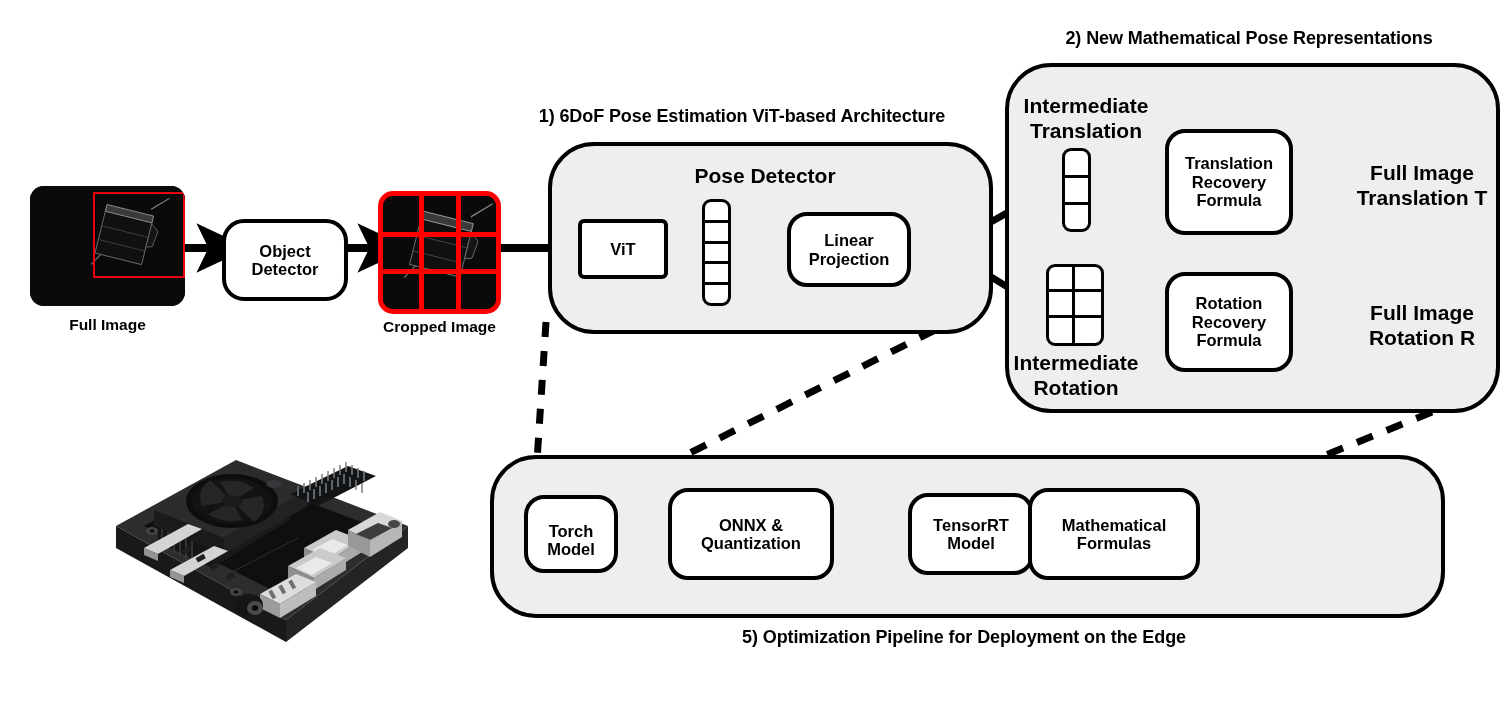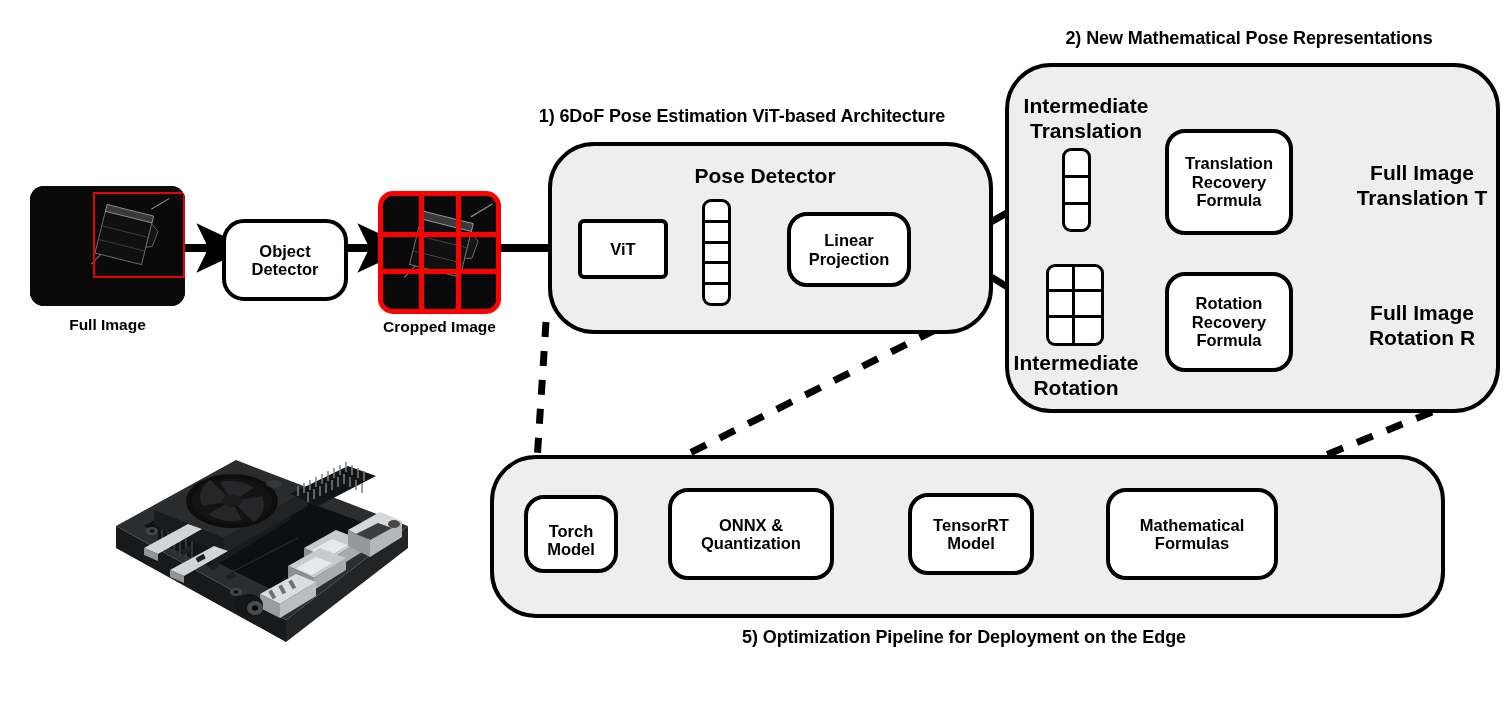--- a/index.html
+++ b/index.html
@@ -212,21 +212,21 @@
   <div class="node" style="left:668px;top:488px;width:166px;height:92px;border-radius:20px;">
     <span style="white-space:pre-line;">ONNX &amp;
 Quantization</span>
   </div>
 
   <div class="node" style="left:880px;top:493px;width:126px;height:82px;border-radius:20px;margin-left:28px;">
     <span style="white-space:pre-line;">TensorRT
 Model</span>
   </div>
 
-  <div class="node" style="left:1106px;top:488px;width:172px;height:92px;border-radius:20px;">
+  <div class="node" style="left:1028px;top:488px;width:172px;height:92px;border-radius:20px;">
     <span style="white-space:pre-line;">Mathematical
 Formulas</span>
   </div>
 
 
   <div class="panel-title" style="left:600px;top:627px;width:728px;">5) Optimization Pipeline for Deployment on the Edge</div>
 
   <div id="jetson" style="left:108px;top:398px;width:305px;height:275px;">
     <svg viewBox="0 0 305 275" width="305" height="275">
 

